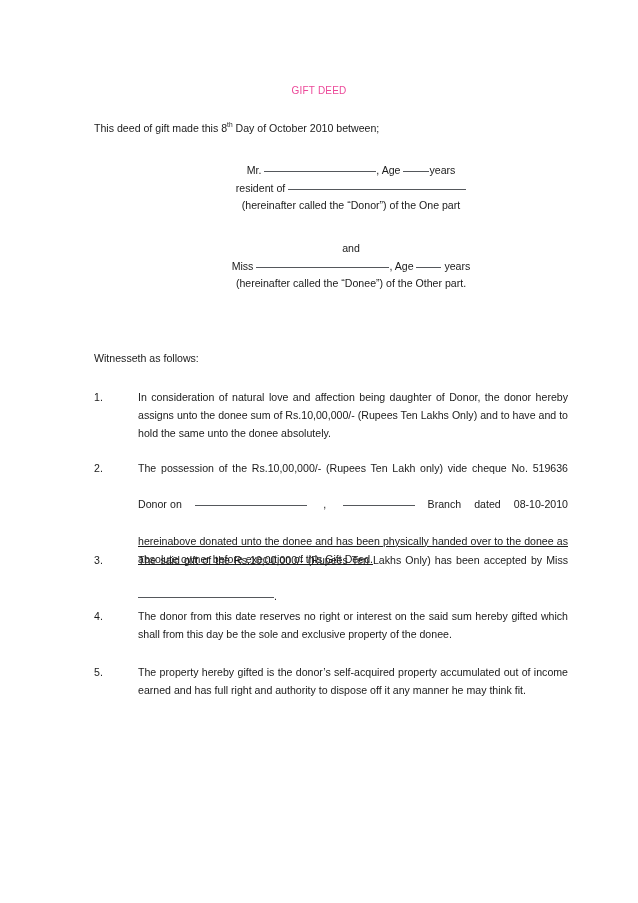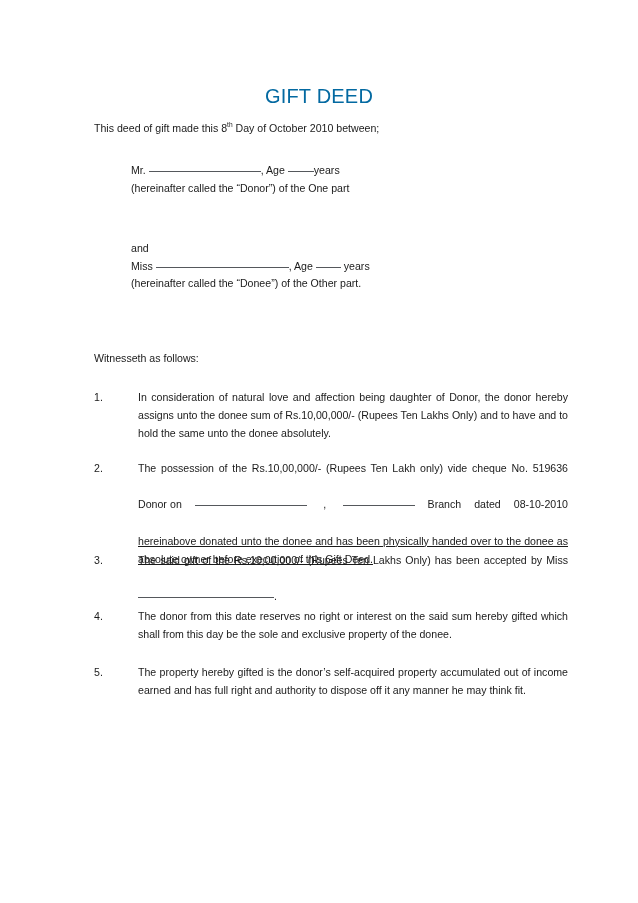--- a/index.html
+++ b/index.html
@@ -20,23 +20,23 @@
     -webkit-font-smoothing: antialiased;
   }
 
   
   .doc-title {
     position: absolute;
     left: 0;
     right: 0;
     top: 85px;
     text-align: center;
-    font-size: 20px;
+    font-size: 10px;
     letter-spacing: 0.2px;
-    color: #0369a1;
+    color: #ec4899;
   }
 
   
   .body-block {
     position: absolute;
     left: 94px;
     width: 474px;
     font-size: 10.6px;
     line-height: 17.6px;
     color: #1a1a1a;
@@ -48,21 +48,21 @@
   .party-block {
     position: absolute;
     left: 131px;
     width: 440px;
     font-size: 10.6px;
     line-height: 17.6px;
     color: #1a1a1a;
   }
   .donor-block { top: 162px; }
   .donee-block { top: 240px; }
-  .party-block .ln { white-space: nowrap; }
+  .party-block .ln { white-space: nowrap; text-align: center; }
 
   
   .witnesseth { top: 350px; }
 
   
   .clause {
     position: absolute;
     left: 94px;
     width: 474px;
     font-size: 10.6px;
@@ -138,20 +138,24 @@
   <div class="doc-title">GIFT DEED</div>
 
   <div class="body-block intro-line">
     <span>This deed of gift made this </span><span>8</span><sup class="ord">th</sup><span> Day of October 2010 between;</span>
   </div>
 
   <div class="party-block donor-block">
     <div class="ln">
       <span>Mr.</span>
       <span class="blank blank-name"></span><span>, Age </span><span class="blank blank-age"></span><span>years</span>
+    </div>
+    <div class="ln">
+      <span>resident of</span>
+      <span class="blank blank-resident"></span>
     </div>
     <div class="ln">(hereinafter called the “Donor”) of the One part</div>
   </div>
 
   <div class="party-block donee-block">
     <div class="ln">and</div>
     <div class="ln">
       <span>Miss</span>
       <span class="blank blank-name-lg"></span><span>, Age </span><span class="blank blank-age-lg"></span><span> years</span>
     </div>

